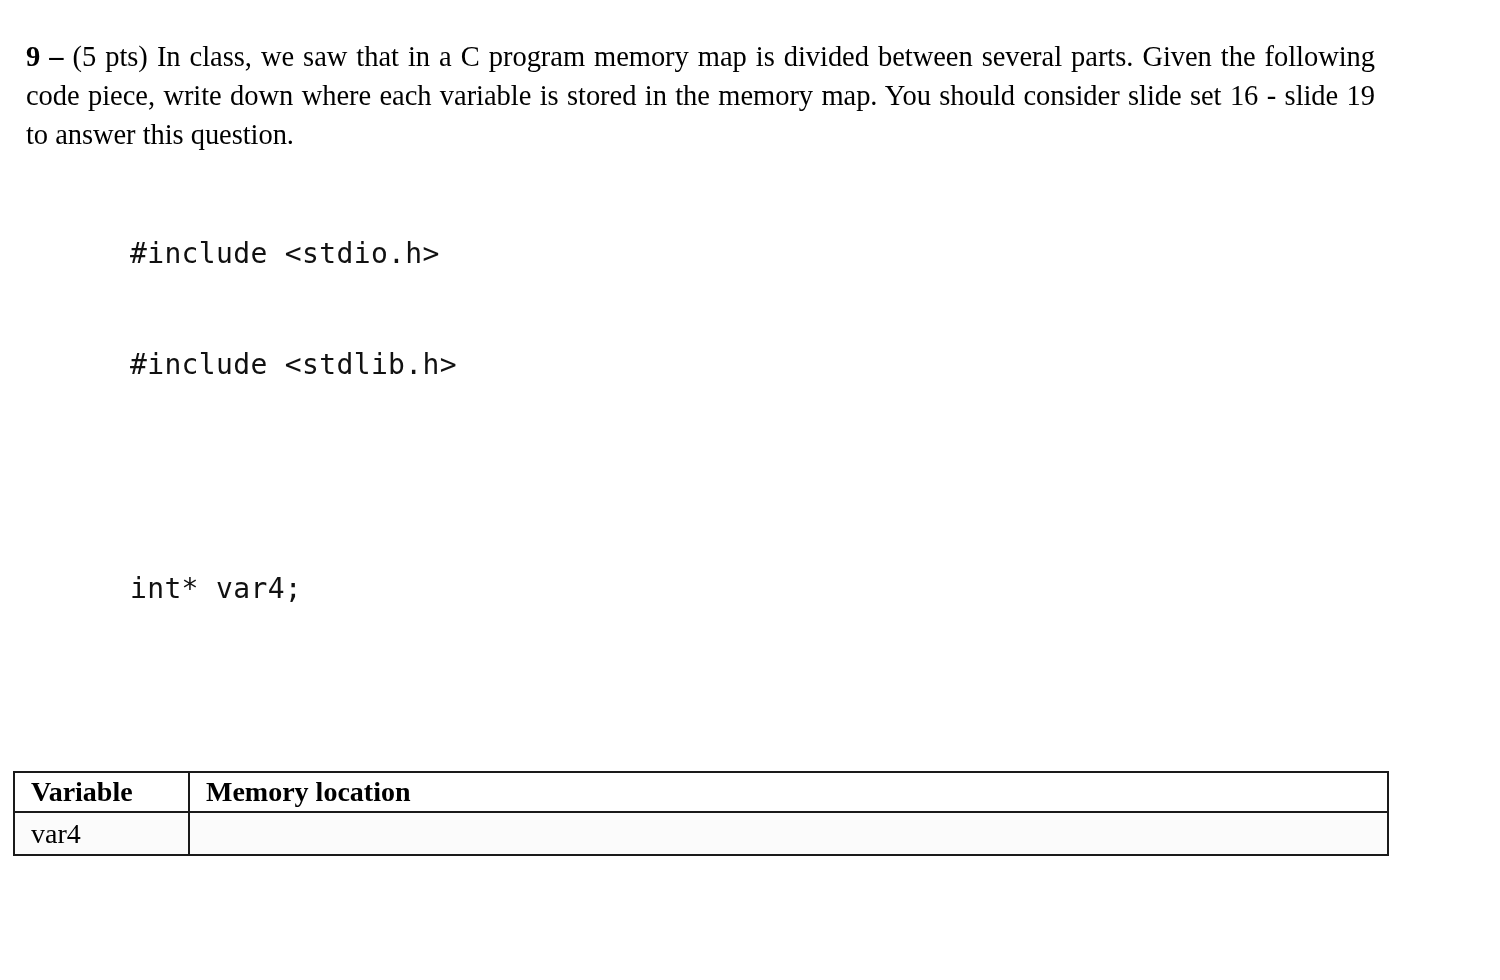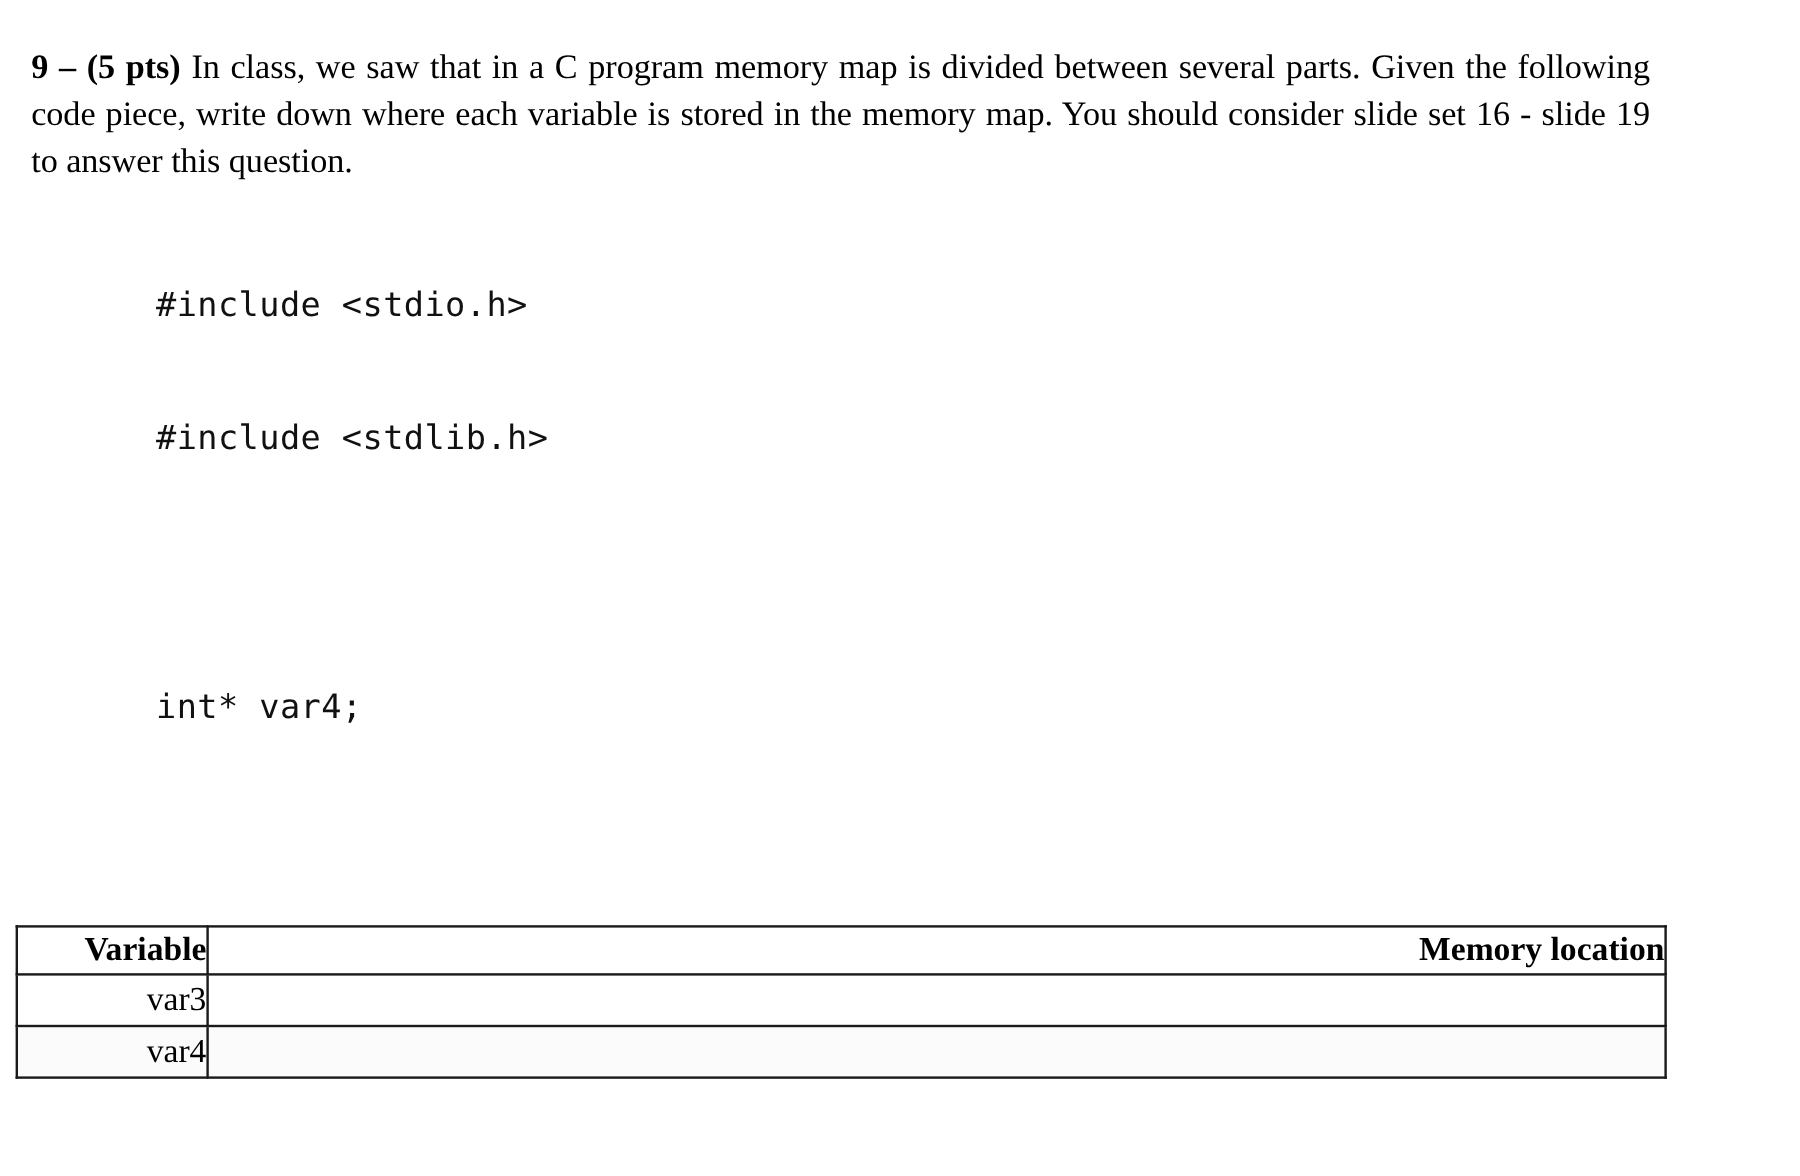--- a/index.html
+++ b/index.html
@@ -33,21 +33,21 @@
     font-size: 28.5px;
     line-height: 39px;
     text-align: justify;
     text-justify: inter-word;
     letter-spacing: -0.05px;
   }
   .prompt .q-num {
     font-weight: bold;
   }
   .prompt .pts {
-    font-weight: bold;
+    font-weight: normal;
   }
 
   
   .code-block {
     position: absolute;
     left: 130px;
     top: 160px;
     font-family: "DejaVu Sans Mono", "Liberation Mono", monospace;
     font-size: 28px;
     line-height: 37.3px;
@@ -68,26 +68,26 @@
     position: absolute;
     left: 13px;
     top: 771px;
     width: 1376px;
     border-collapse: collapse;
     table-layout: fixed;
   }
   .answer-table td,
   .answer-table th {
     border: 2px solid #1a1a1a;
-    padding: 0 0 0 0;
+    padding: 0 0 0 16px;
     font-size: 28px;
     line-height: 34px;
     height: 38px;
     vertical-align: middle;
-    text-align: right;
+    text-align: left;
     font-weight: normal;
     background: #ffffff;
   }
   .answer-table .col-var {
     width: 157px;
   }
   .answer-table thead th {
     font-weight: bold;
     height: 38px;
   }
@@ -127,23 +127,19 @@
 
   <table class="answer-table">
     <thead>
       <tr>
         <th class="col-var">Variable</th>
         <th>Memory location</th>
       </tr>
     </thead>
     <tbody>
       <tr>
-        <td class="col-var">var3</td>
-        <td class="cell-empty"></td>
-      </tr>
-      <tr>
         <td class="col-var">var4</td>
         <td class="cell-empty"></td>
       </tr>
     </tbody>
   </table>
 
 </div>
 
 </body></html>

